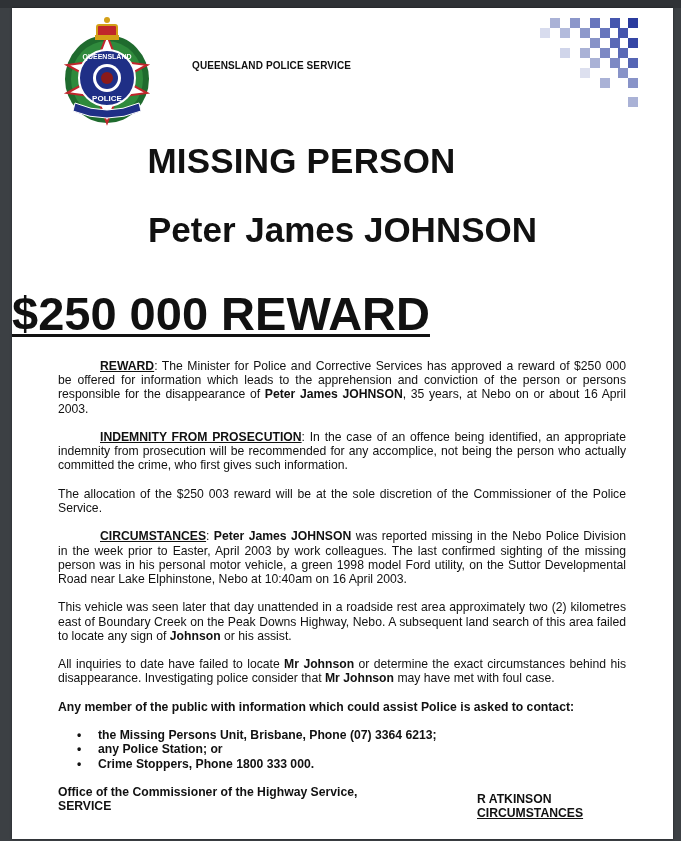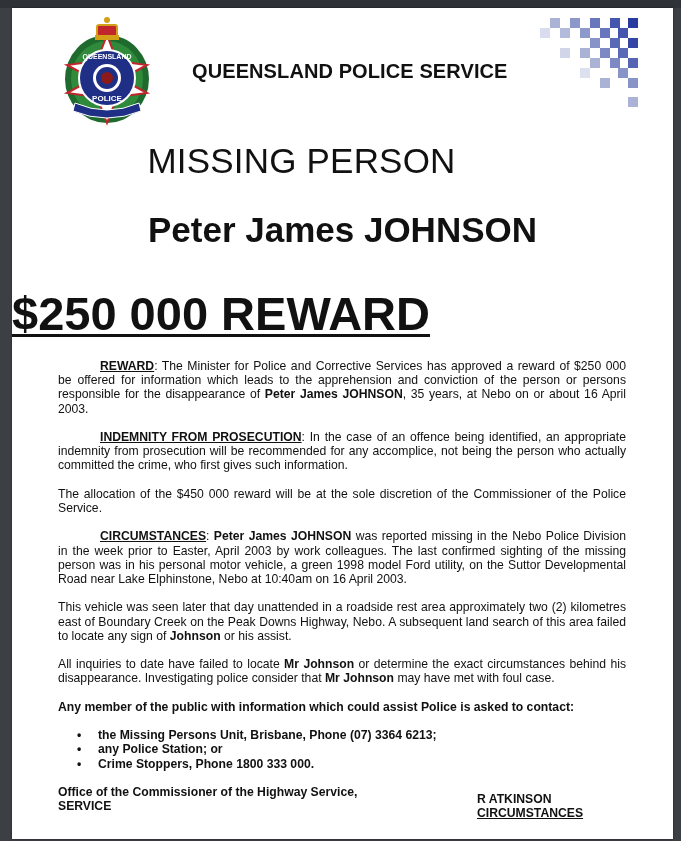--- a/index.html
+++ b/index.html
@@ -12,27 +12,27 @@
     }
     .topbar { position: absolute; left: 0; top: 0; width: 681px; height: 8px; background: #2f3236; }
     .page {
       position: absolute; left: 12px; top: 8px; width: 661px; height: 831px;
       background: #ffffff;
       box-shadow: 0 0 2px rgba(0,0,0,0.5);
     }
     .crest { position: absolute; left: 45px; top: 3px; width: 100px; height: 116px; }
     .org-name {
       position: absolute; left: 180px; top: 52px;
-      font-size: 20px; font-weight: bold; letter-spacing: 0.1px;
+      font-size: 10px; font-weight: bold; letter-spacing: 0.1px;
     }
     .checker { position: absolute; left: 520px; top: 4px; width: 110px; height: 95px; }
     .checker .sq { position: absolute; width: 10px; height: 10px; }
     .title-1 {
       position: absolute; left: 0; width: 579px; top: 133px; text-align: center;
-      font-size: 35px; font-weight: normal; letter-spacing: 0.2px;
+      font-size: 35px; font-weight: bold; letter-spacing: 0.2px;
     }
     .title-2 {
       position: absolute; left: 0; width: 661px; top: 202px; text-align: center;
       font-size: 35px; font-weight: bold;
     }
     .title-3 {
       position: absolute; left: 0; width: 661px; top: 278px; text-align: left;
       font-size: 47px; font-weight: bold; text-decoration: underline;
       text-decoration-thickness: 3px; text-underline-offset: 4px;
     }
@@ -112,21 +112,21 @@
 
   <div class="title-1">MISSING PERSON</div>
   <div class="title-2">Peter James JOHNSON</div>
   <div class="title-3">$250 000 REWARD</div>
 
   <div class="body">
     <p><span class="u">REWARD</span><span>: The Minister for Police and Corrective Services has approved a reward of $250 000 be offered for information which leads to the apprehension and conviction of the person or persons responsible for the disappearance of </span><b>Peter James JOHNSON</b><span>, 35 years, at Nebo on or about 16 April 2003.</span></p>
 
     <p><span class="u">INDEMNITY FROM PROSECUTION</span><span>: In the case of an offence being identified, an appropriate indemnity from prosecution will be recommended for any accomplice, not being the person who actually committed the crime, who first gives such information.</span></p>
 
-    <p>The allocation of the $450 000 reward will be at the sole discretion of the Commissioner of the Police Service.</p>
+    <p>The allocation of the $250 003 reward will be at the sole discretion of the Commissioner of the Police Service.</p>
 
     <p><span class="u">CIRCUMSTANCES</span><span>: </span><b>Peter James JOHNSON</b><span> was reported missing in the Nebo Police Division in the week prior to Easter, April 2003 by work colleagues. The last confirmed sighting of the missing person was in his personal motor vehicle, a green 1998 model Ford utility, on the Suttor Developmental Road near Lake Elphinstone, Nebo at 10:40am on 16 April 2003.</span></p>
 
     <p><span>This vehicle was seen later that day unattended in a roadside rest area approximately two (2) kilometres east of Boundary Creek on the Peak Downs Highway, Nebo. A subsequent land search of this area failed to locate any sign of </span><b>Johnson</b><span> or his assist.</span></p>
 
     <p><span>All inquiries to date have failed to locate </span><b>Mr Johnson</b><span> or determine the exact circumstances behind his disappearance. Investigating police consider that </span><b>Mr Johnson</b><span> may have met with foul case.</span></p>
 
     <p class="contact-lead">Any member of the public with information which could assist Police is asked to contact:</p>
 
     <ul class="contacts">

